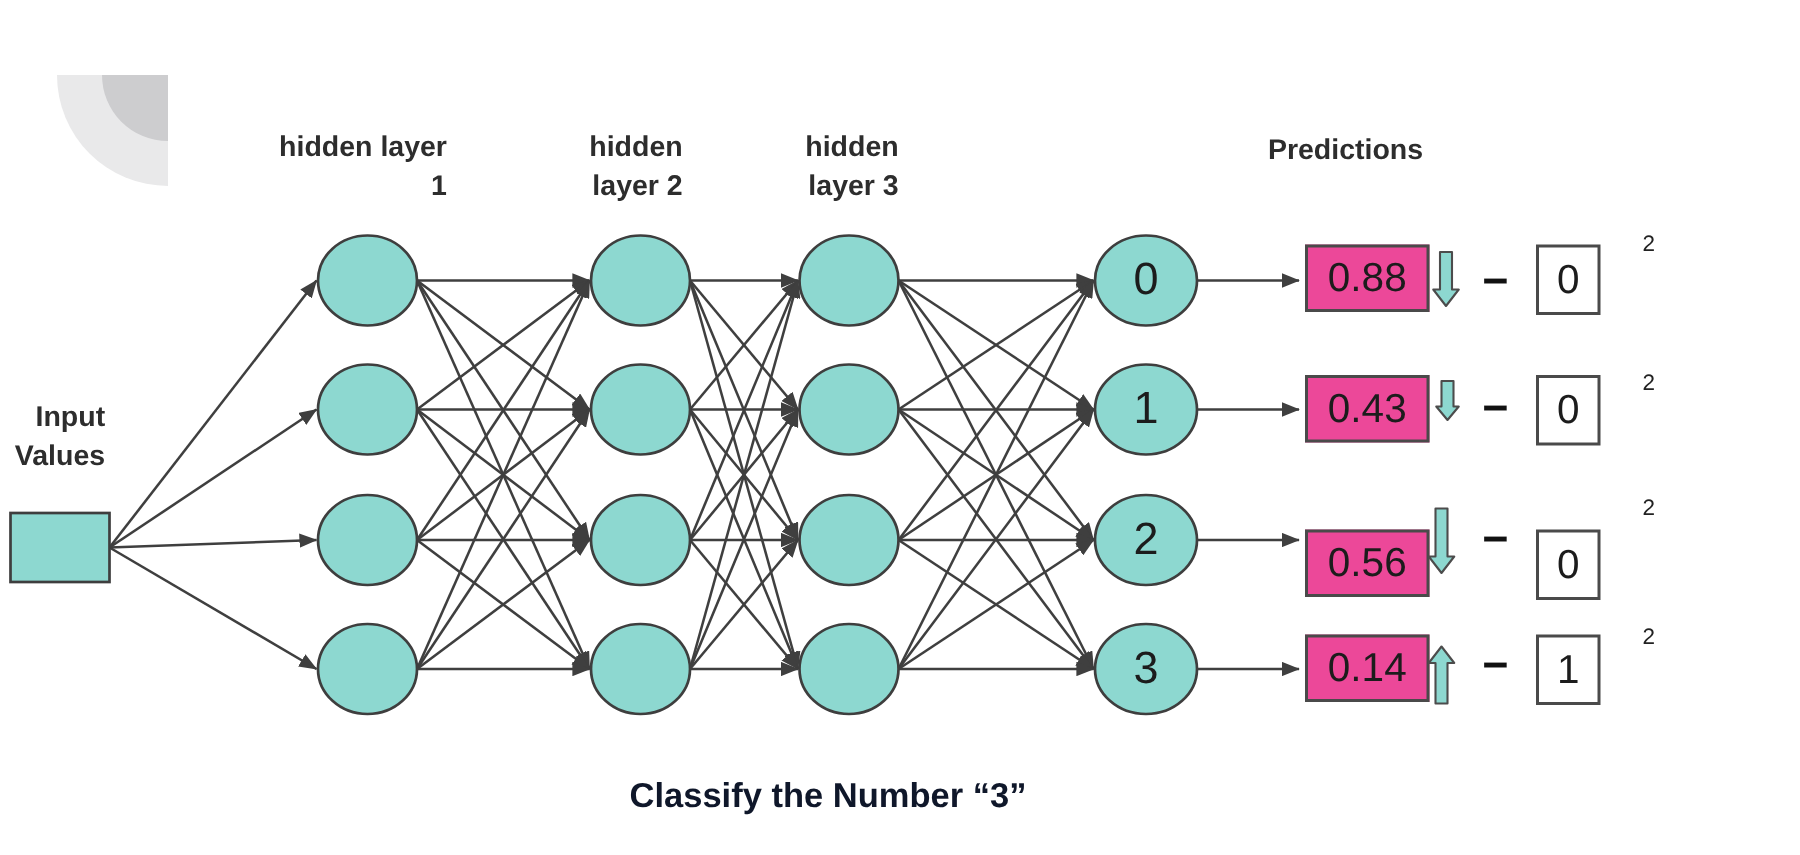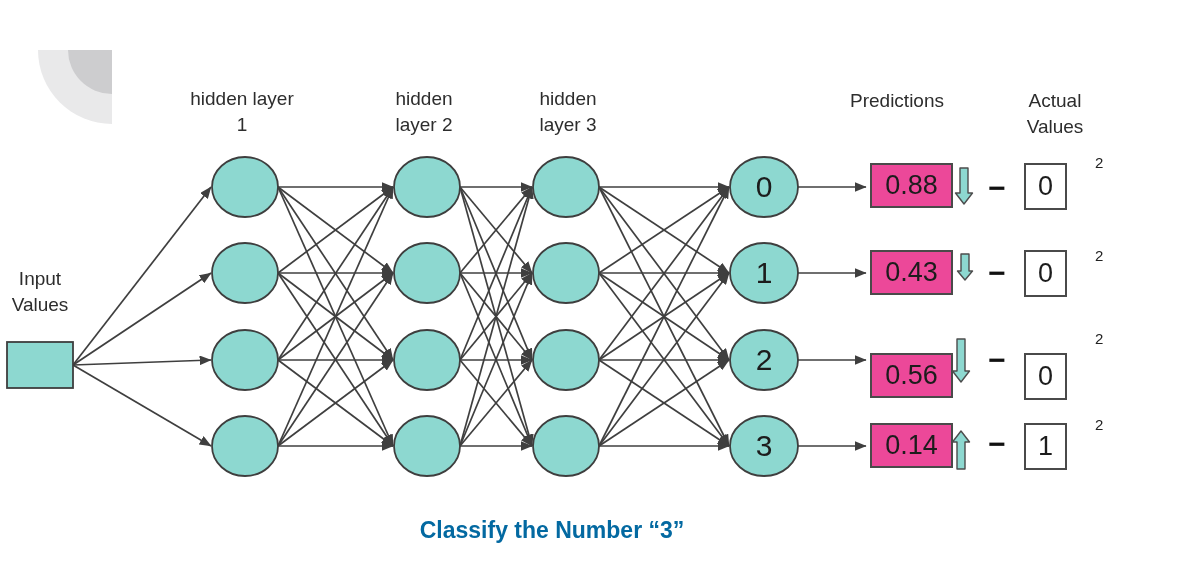--- a/index.html
+++ b/index.html
@@ -1,20 +1,20 @@
 <!DOCTYPE html>
 <html><head>
 <meta charset="utf-8">
 <style>
   html,body{margin:0;padding:0;background:#ffffff;}
   body{font-family:"Liberation Sans",sans-serif;}
   .stage{position:relative;width:1200px;height:570px;background:#ffffff;overflow:hidden;}
   svg.layer{position:absolute;left:0;top:0;}
-  .hdr{position:absolute;transform:translateX(-50%);text-align:center;font-size:19px;line-height:26px;
-       color:#2d2d2d;white-space:pre-line;}
+  .hdr{position:absolute;transform:translateX(-50%);text-align:right;font-size:19px;line-height:26px;
+       color:#2d2d2d;white-space:pre-line;font-weight:bold;}
   .hdr1{left:242px;top:86px}
   .hdr2{left:424px;top:86px}
   .hdr3{left:568px;top:86px}
   .hdrO{left:774px;top:86px}
   .hdrP{left:897px;top:88px}
   .hdrA{left:1055px;top:88px}
   .hdrI{left:40px;top:266px}
   .digit{position:absolute;left:764px;transform:translate(-50%,-50%);font-size:30px;color:#1c1c1c;}
   .digit.r0{top:187px}.digit.r1{top:273px}.digit.r2{top:360px}.digit.r3{top:446px}
   .pbox{position:absolute;left:870px;width:79px;height:41px;border:2px solid #4a4a4a;background:#ec4899;
@@ -25,21 +25,21 @@
   .pbox.r1,.abox.r1{top:250px}
   .pbox.r2,.abox.r2{top:353px}
   .pbox.r3,.abox.r3{top:423px}
   .minus{position:absolute;left:987px;width:20px;height:32px;display:flex;align-items:center;
          justify-content:center;font-size:30px;font-weight:700;color:#111;}
   .minus.r0{top:172px}.minus.r1{top:257px}.minus.r2{top:344px}.minus.r3{top:428px}
   .exp{position:absolute;left:1095px;font-size:15px;color:#222;line-height:15px;}
   .exp.r0{top:155px}.exp.r1{top:248px}.exp.r2{top:331px}.exp.r3{top:417px}
   .trend{position:absolute;}
   .title{position:absolute;left:552px;top:517px;transform:translateX(-50%);font-size:23px;
-         font-weight:700;color:#0369a1;white-space:nowrap;}
+         font-weight:700;color:#0f172a;white-space:nowrap;}
 </style>
 </head>
 <body>
 
 <div class="stage">
 
   <svg class="layer" width="130" height="140">
     <path d="M112,50 L112,124 A74,74 0 0 1 38,50 Z" fill="#E9E9EA"></path>
     <path d="M112,50 L112,94 A44,44 0 0 1 68,50 Z" fill="#CDCDCF"></path>
   </svg>
@@ -127,22 +127,20 @@
 
   <div class="hdr hdrI">Input
 Values</div>
   <div class="hdr hdr1">hidden layer
 1</div>
   <div class="hdr hdr2">hidden
 layer 2</div>
   <div class="hdr hdr3">hidden
 layer 3</div>
   <div class="hdr hdrP">Predictions</div>
-  <div class="hdr hdrA">Actual
-Values</div>
 
   <div class="digit r0">0</div>
   <div class="pbox r0">0.88</div>
   <div class="trend" style="left: 953px; top: 167px;"><svg width="22" height="38" viewBox="-11 -1 22 38">
         <path d="M -4 0 L -4 25 L -8.5 25 L 0 36 L 8.5 25 L 4 25 L 4 0 Z" fill="#8DD8D0" stroke="#4C4C4C" stroke-width="1.4" stroke-linejoin="round"></path>
       </svg></div>
   <div class="minus r0">−</div>
   <div class="abox r0">0</div>
   <div class="exp r0">2</div>
 

